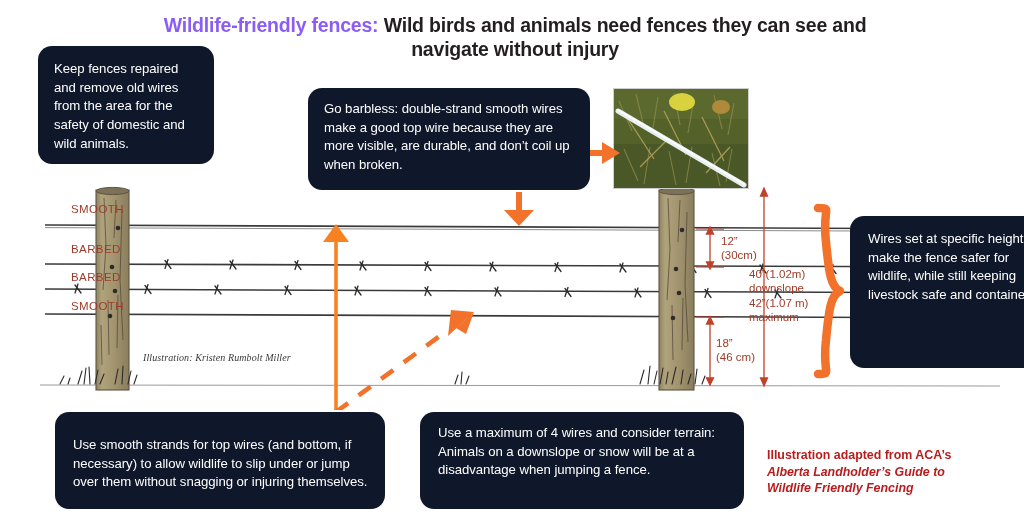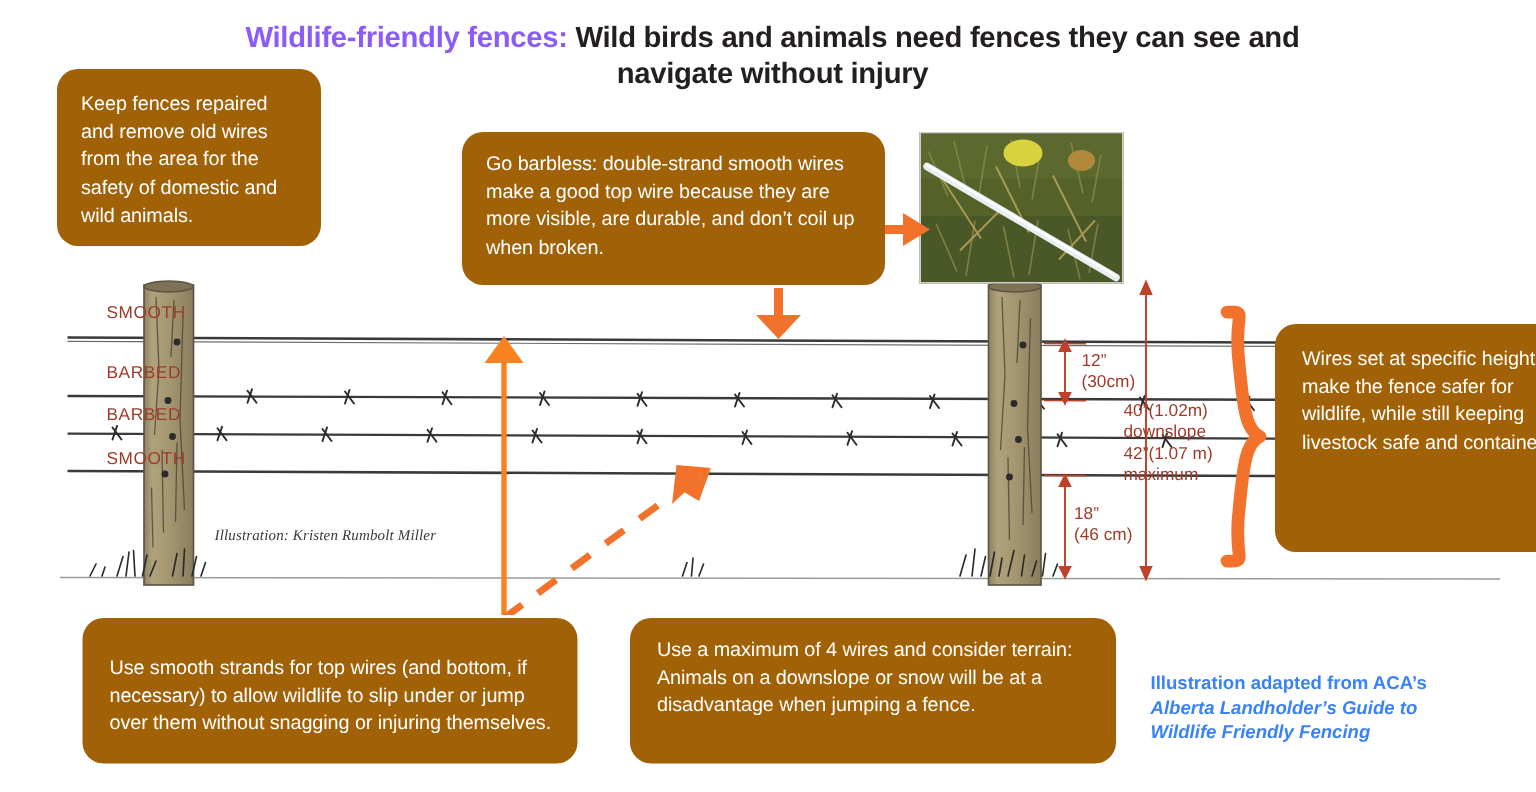--- a/index.html
+++ b/index.html
@@ -17,21 +17,21 @@
     position:absolute;left:160px;top:14px;width:710px;
     text-align:center;line-height:1.22;
     font-size:19.5px;font-weight:bold;color:#231f20;
     letter-spacing:-0.2px;
   }
   .title .hl{color:#8b5cf6;}
 
   
   .callout{
     position:absolute;
-    background:#a16207;
+    background:#0f172a;
     color:#ffffff;
     border-radius:14px;
     box-sizing:border-box;
     font-size:13.2px;
     line-height:1.42;
     letter-spacing:-0.05px;
   }
   #callout-repair{left:38px;top:46px;width:176px;height:118px;padding:14px 14px 10px 16px;}
   #callout-barbless{left:308px;top:88px;width:282px;height:102px;padding:12px 14px 28px 16px;}
   #callout-heights{left:850px;top:216px;width:200px;height:152px;padding:14px 12px 10px 18px;}
@@ -79,21 +79,21 @@
   #credit{
     position:absolute;left:143px;top:352px;
     font-size:10px;font-style:italic;color:#3a3a3a;
     font-family:"Liberation Serif", serif;
     letter-spacing:0.1px;
   }
 
   
   #attribution{
     position:absolute;left:767px;top:447px;width:235px;
-    font-size:12.4px;color:#3b82f6;line-height:1.33;
+    font-size:12.4px;color:#b91c1c;line-height:1.33;
   }
   #attribution .em{font-style:italic;}
   #attribution .bold{font-weight:bold;}
 </style>
 </head>
 <body>
 
 <div id="stage">
 
   <div class="title">

